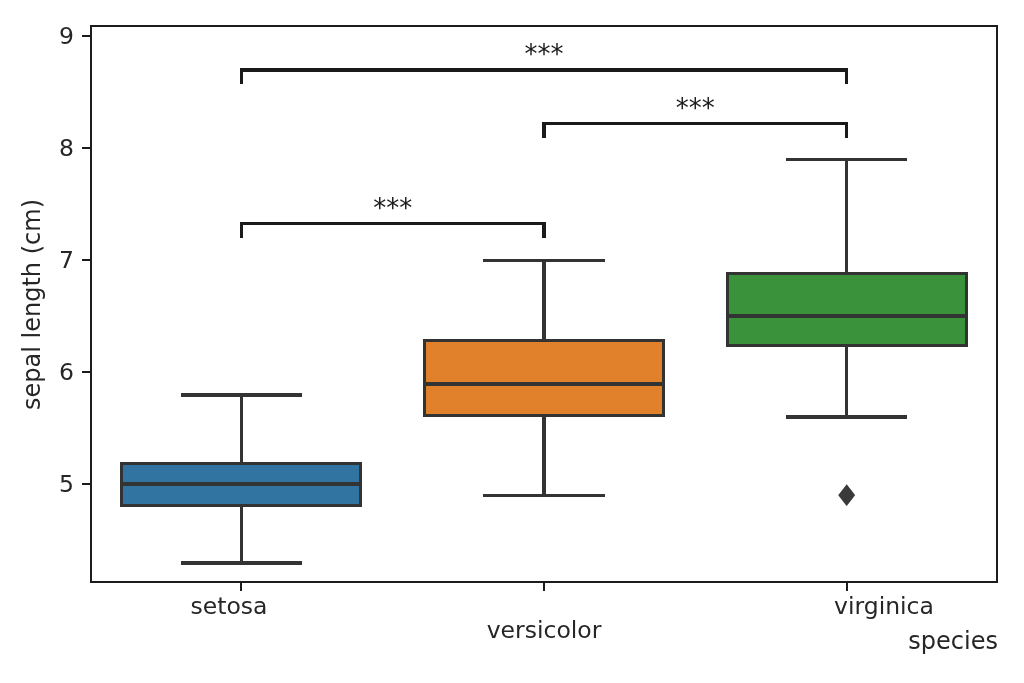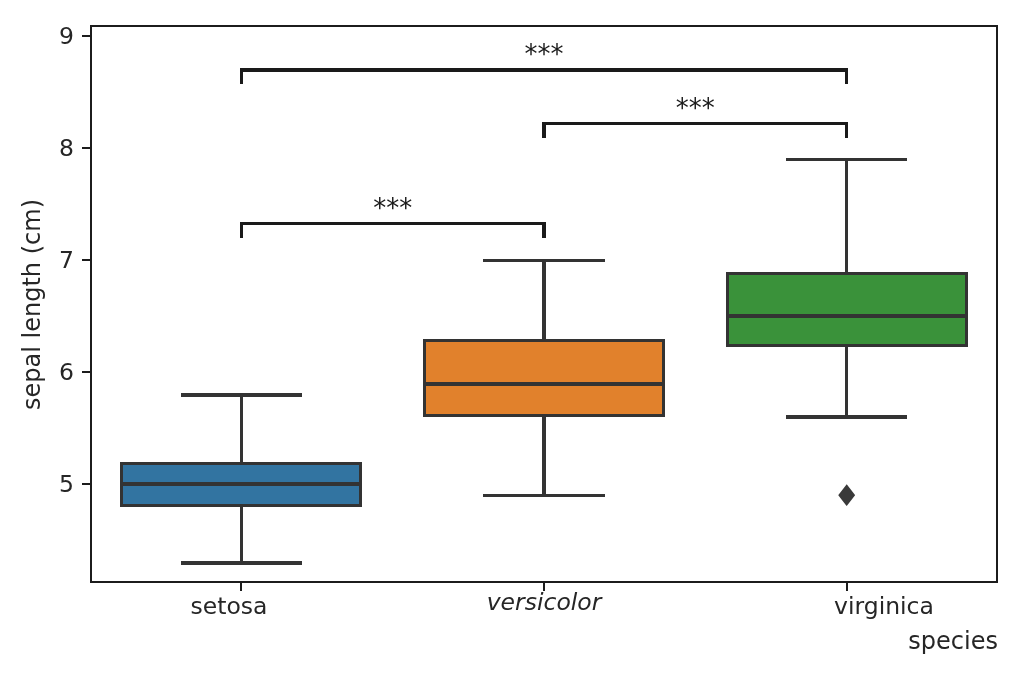--- a/index.html
+++ b/index.html
@@ -110,21 +110,21 @@
       <div class="y-tick-label" style="top: 358.349px;">6</div>
       <div class="abs" style="position: absolute; left: 82px; top: 259.301px; width: 8px; height: 2px; background: rgb(28, 28, 28);"></div>
       <div class="y-tick-label" style="top: 246.301px;">7</div>
       <div class="abs" style="position: absolute; left: 82px; top: 147.253px; width: 8px; height: 2px; background: rgb(28, 28, 28);"></div>
       <div class="y-tick-label" style="top: 134.253px;">8</div>
       <div class="abs" style="position: absolute; left: 82px; top: 35.2048px; width: 8px; height: 2px; background: rgb(28, 28, 28);"></div>
       <div class="y-tick-label" style="top: 22.2048px;">9</div>
       <div class="abs" style="position: absolute; left: 240.333px; top: 583px; width: 2px; height: 8px; background: rgb(28, 28, 28);"></div>
       <div class="x-tick-label" style="left: 119px; top: 592px; width: 220px;">setosa</div>
       <div class="abs" style="position: absolute; left: 543px; top: 583px; width: 2px; height: 8px; background: rgb(28, 28, 28);"></div>
-      <div class="x-tick-label" style="left: 434px; top: 588px; width: 220px; font-style: italic;">versicolor</div>
+      <div class="x-tick-label" style="left: 434px; top: 616px; width: 220px;">versicolor</div>
       <div class="abs" style="position: absolute; left: 845.667px; top: 583px; width: 2px; height: 8px; background: rgb(28, 28, 28);"></div>
       <div class="x-tick-label" style="left: 774px; top: 592px; width: 220px;">virginica</div>
     </div>
   <div id="layer-boxes">
       <div class="abs" style="position: absolute; left: 239.583px; top: 394.759px; width: 3.5px; height: 67.2289px; background: rgb(51, 51, 51);"></div>
       <div class="abs" style="position: absolute; left: 239.583px; top: 506.807px; width: 3.5px; height: 56.0241px; background: rgb(51, 51, 51);"></div>
       <div class="abs" style="position: absolute; left: 180.8px; top: 393.009px; width: 121.067px; height: 3.5px; background: rgb(51, 51, 51);"></div>
       <div class="abs" style="position: absolute; left: 180.8px; top: 561.081px; width: 121.067px; height: 3.5px; background: rgb(51, 51, 51);"></div>
       <div class="abs" style="position: absolute; left: 120.267px; top: 461.988px; width: 242.133px; height: 44.8193px; background: rgb(50, 116, 161); border: 3.5px solid rgb(51, 51, 51); box-sizing: border-box;"></div>
       <div class="abs" style="position: absolute; left: 120.267px; top: 482.398px; width: 242.133px; height: 4px; background: rgb(51, 51, 51);"></div>

